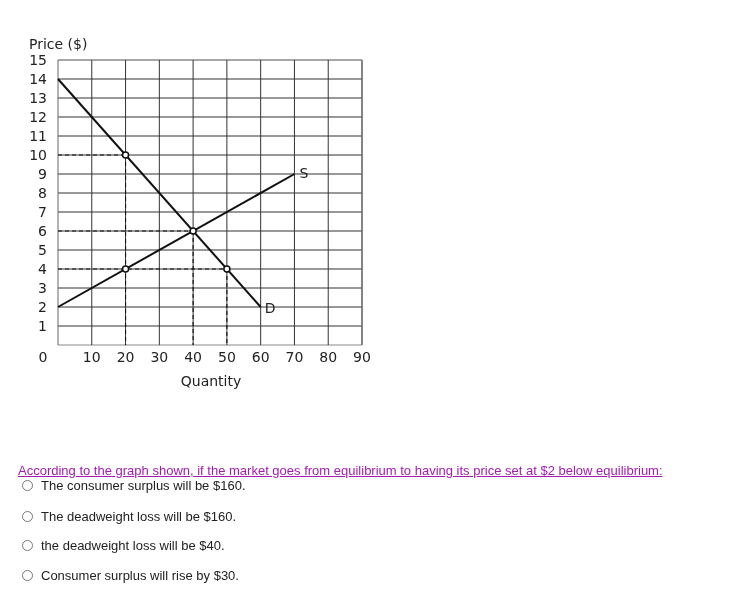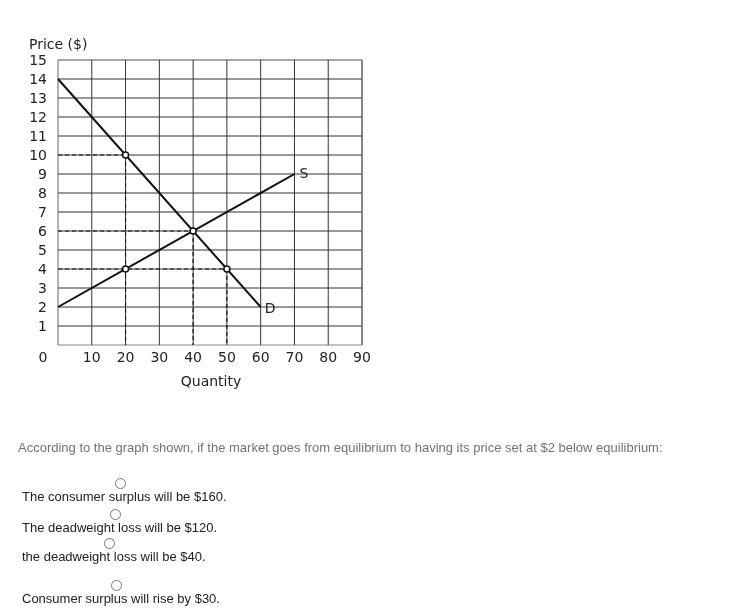--- a/index.html
+++ b/index.html
@@ -1,21 +1,21 @@
 <!DOCTYPE html>
 <html><head>
   <meta charset="utf-8">
   <style>
     html, body { margin: 0; padding: 0; background: #ffffff; }
     body { width: 737px; height: 613px; position: relative; overflow: hidden; font-family: "Liberation Sans", sans-serif; color: #222; }
     #chart { position: absolute; left: 0; top: 0; width: 400px; height: 400px; }
     #chart text { font-family: "DejaVu Sans", sans-serif; fill: #222; }
-    .question { position: absolute; left: 18px; top: 440px; font-size: 13px; color: #737373; }
+    .question { position: absolute; left: 18px; top: 463px; font-size: 13px; color: #a21caf; text-decoration: underline; }
     .options { position: absolute; left: 22px; top: 478px; }
-    .option { position: absolute; left: 0; display: flex; align-items: center; font-size: 13px; color: #222; white-space: nowrap; flex-direction: column; }
+    .option { position: absolute; left: 0; display: flex; align-items: center; font-size: 13px; color: #222; white-space: nowrap; }
     .radio { width: 11px; height: 11px; border: 1px solid #777; border-radius: 50%; box-sizing: border-box; margin-right: 8px; background: #fff; }
   </style>
 </head>
 <body>
 
 <svg id="chart" width="400" height="400" viewBox="0 0 400 400">
   <g id="grid">
       <line x1="58" x2="362" y1="345" y2="345" stroke="#888" stroke-width="1"></line>
       <line x1="58" x2="362" y1="326" y2="326" stroke="#333" stroke-width="1"></line>
       <line x1="58" x2="362" y1="307" y2="307" stroke="#333" stroke-width="1"></line>
@@ -98,23 +98,23 @@
 
 <div class="question">According to the graph shown, if the market goes from equilibrium to having its price set at $2 below equilibrium:</div>
 
 <div class="options">
   <label class="option" style="top:0px">
     <span class="radio"></span>
     <span>The consumer surplus will be $160.</span>
   </label>
   <label class="option" style="top:31px">
     <span class="radio"></span>
-    <span>The deadweight loss will be $120.</span>
+    <span>The deadweight loss will be $160.</span>
   </label>
   <label class="option" style="top:60px">
     <span class="radio"></span>
     <span>the deadweight loss will be $40.</span>
   </label>
-  <label class="option" style="top:102px">
+  <label class="option" style="top:90px">
     <span class="radio"></span>
     <span>Consumer surplus will rise by $30.</span>
   </label>
 </div>
 
 </body></html>

